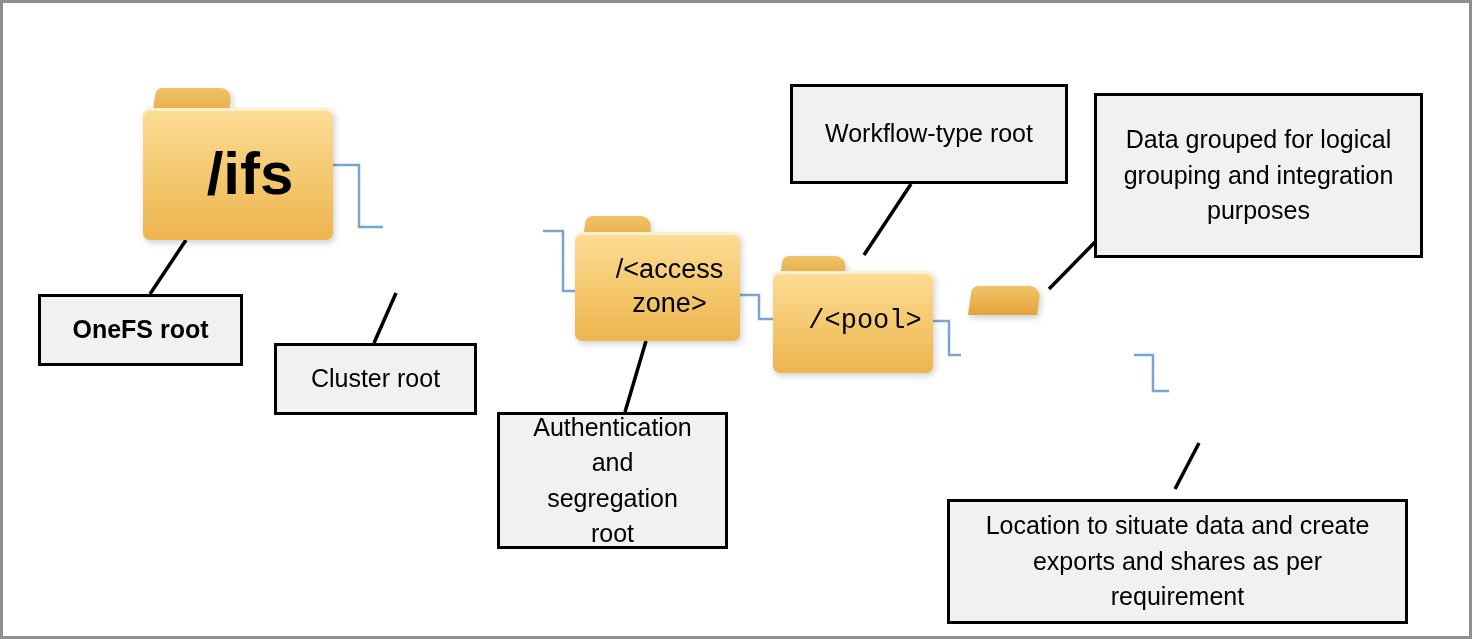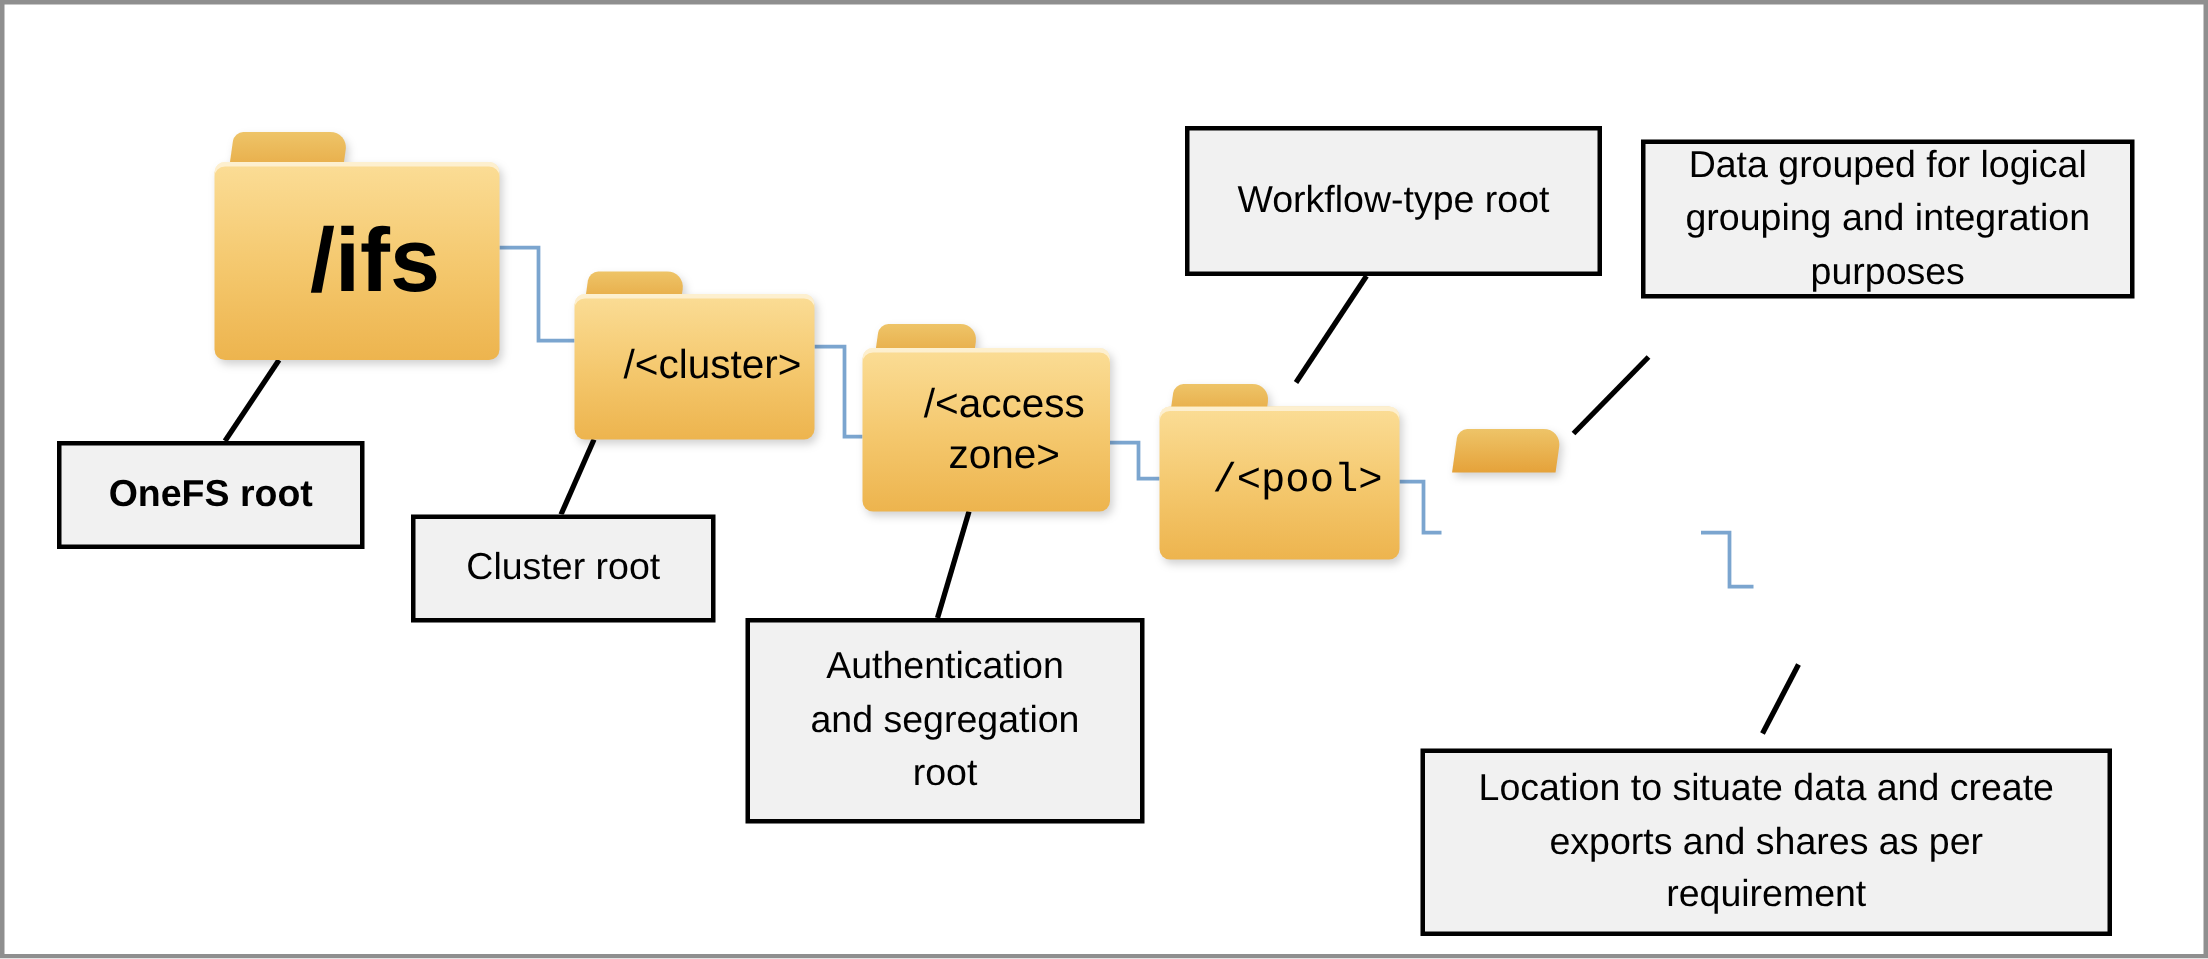--- a/index.html
+++ b/index.html
@@ -66,23 +66,23 @@
     align-items: center;
     justify-content: center;
     text-align: center;
     font-size: 25px;
     line-height: 1.42;
     padding: 10px 16px;
     color: #000;
   }
   .lbl-onefs    { left: 35px;   top: 291px; width: 205px; height: 72px; font-weight: bold; }
   .lbl-cluster  { left: 271px;  top: 340px; width: 203px; height: 72px; }
-  .lbl-auth     { left: 494px;  top: 409px; width: 266px; height: 137px; padding: 4px 32px; }
+  .lbl-auth     { left: 494px;  top: 409px; width: 231px; height: 137px; padding: 4px 32px; }
   .lbl-workflow { left: 787px;  top: 81px;  width: 278px; height: 100px; padding: 20px 24px; }
-  .lbl-data     { left: 1091px; top: 90px;  width: 329px; height: 106px; }
+  .lbl-data     { left: 1091px; top: 90px;  width: 329px; height: 165px; }
   .lbl-location { left: 944px;  top: 496px; width: 461px; height: 125px; }
 </style>
 </head>
 <body>
 
 <div class="canvas">
 
   <svg class="lines" viewBox="0 0 1466 633" aria-hidden="true">
 
     <polyline class="blue" points="330,162 356,162 356,224 380,224"></polyline>
@@ -99,26 +99,20 @@
     <line class="black" x1="1196" y1="440" x2="1172" y2="486"></line>
   </svg>
 
   <div class="folder f-ifs">
     <div class="tab"></div>
     <div class="fbody">
       <span class="fname big">/ifs</span>
     </div>
   </div>
 
-  <div class="folder f-cluster">
-    <div class="tab"></div>
-    <div class="fbody">
-      <span class="fname">/&lt;cluster&gt;</span>
-    </div>
-  </div>
 
   <div class="folder f-access">
     <div class="tab"></div>
     <div class="fbody">
       <span class="fname">/&lt;access zone&gt;</span>
     </div>
   </div>
 
   <div class="folder f-pool">
     <div class="tab"></div>

